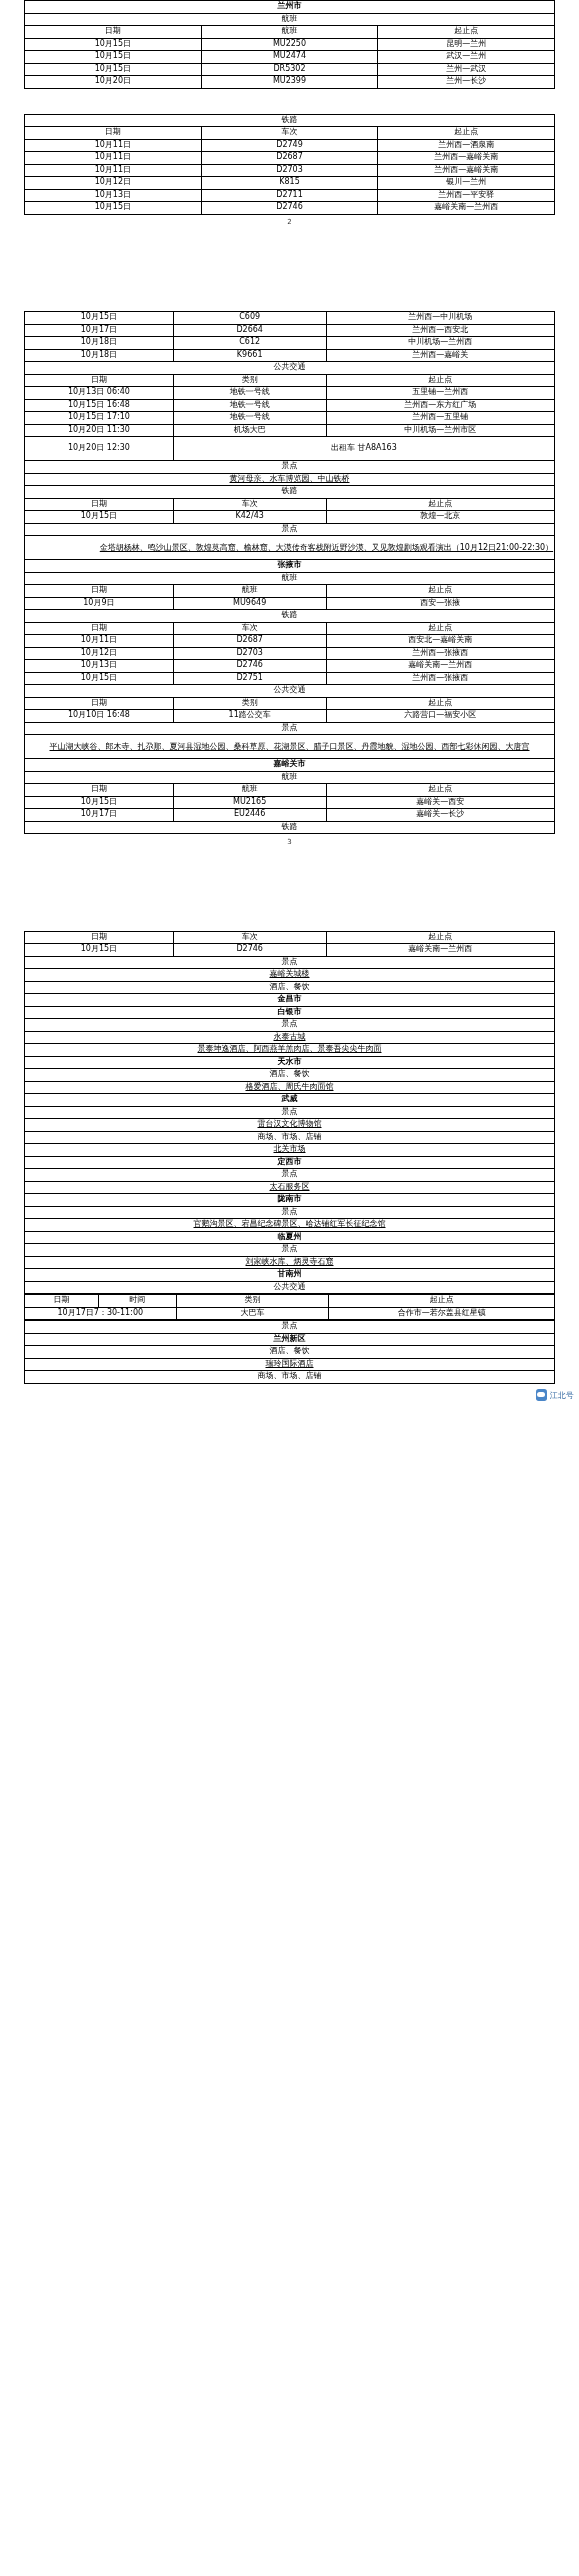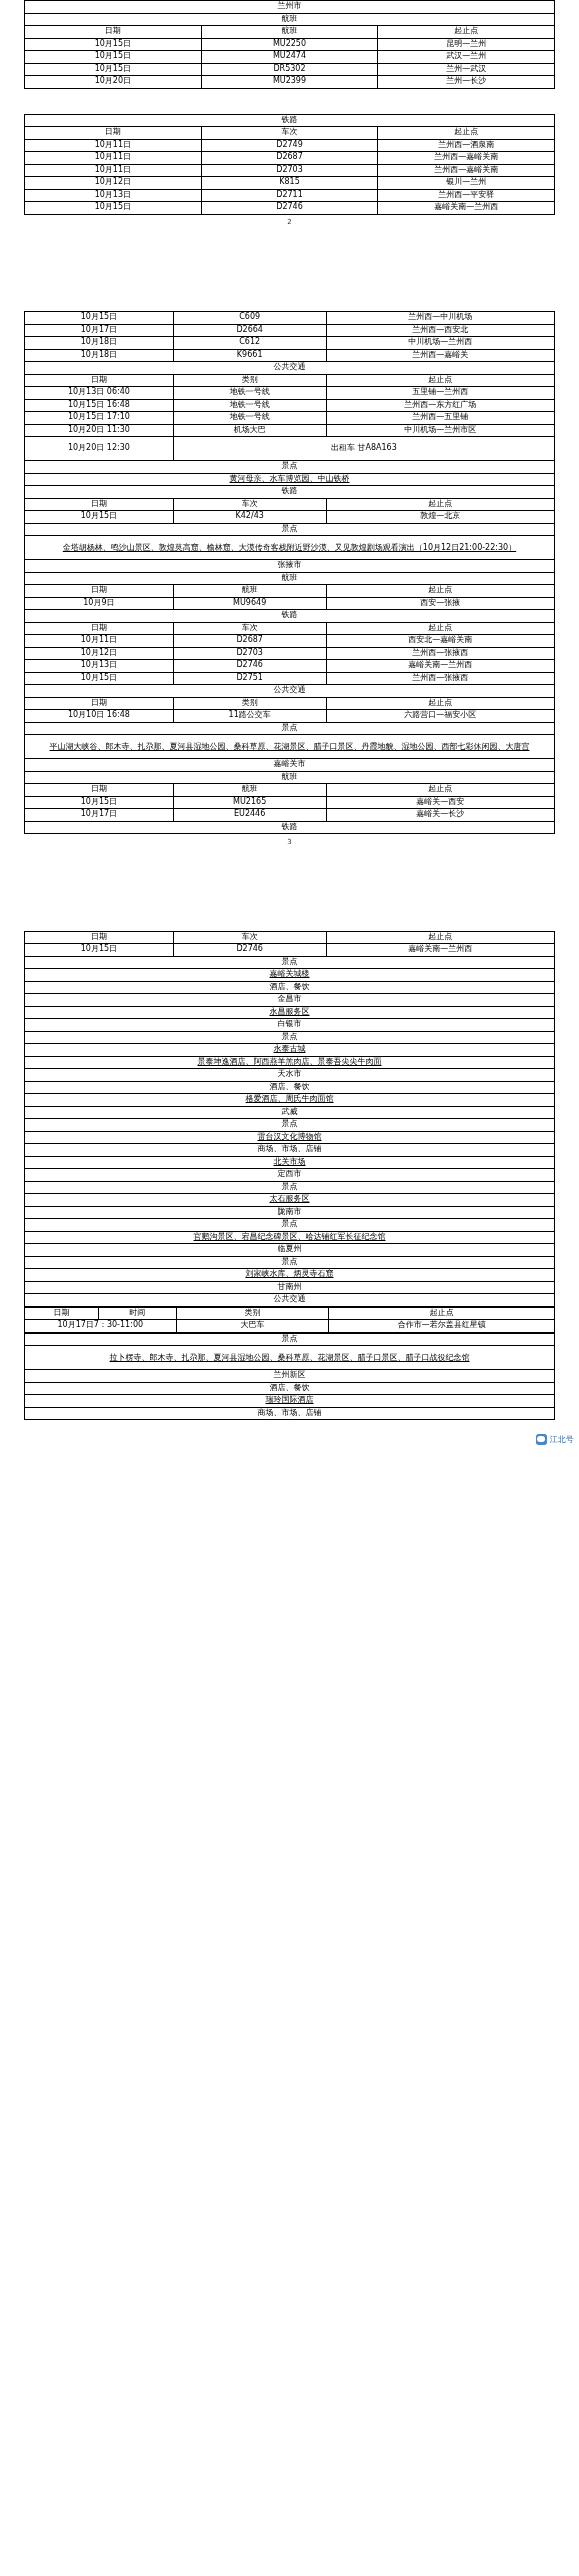--- a/index.html
+++ b/index.html
@@ -20,33 +20,33 @@
     border:0.9px solid #000;
     text-align:center;
     vertical-align:middle;
     height:11.5px;
     line-height:10.6px;
     font-size:8px;
     padding:0 0.9px;
     overflow:hidden;
     white-space:nowrap;
   }
-  td.city{font-weight:normal;font-size:8.8px;}
+  td.city{font-weight:bold;font-size:8.8px;}
   td.sect{text-align:left;padding-left:2.7px;}
   td.leftal{text-align:left;padding-left:2.7px;text-decoration:underline;}
   .gap{height:25px;}
   .bigspace{height:85px;}
   .pnum{
     text-align:center;
     font-size:7px;
     color:#333;
     padding:3.5px 0 0 0;
   }
   .footer{
-    margin-top:12px;
+    margin-top:4px;
     height:23px;
     position:relative;
   }
   .footer .fl{
     position:absolute;left:265px;top:5.3px;font-size:7px;color:#555;
   }
   .footer .fr{
     position:absolute;right:5.3px;top:1.8px;font-size:8px;color:#3b6ea5;
     display:flex;align-items:center;gap:2.7px;
   }
@@ -219,21 +219,21 @@
     </tr>
     <tr>
       <td>10月15日</td>
       <td>K42/43</td>
       <td>敦煌—北京</td>
     </tr>
     <tr>
       <td class="sect" colspan="3">景点</td>
     </tr>
     <tr>
-      <td class="leftal" colspan="3" style="height:23px;white-space:normal;line-height:11.5px;">金塔胡杨林、鸣沙山景区、敦煌莫高窟、榆林窟、大漠传奇客栈附近野沙漠、又见敦煌剧场观看演出（10月12日21:00-22:30）</td>
+      <td class="leftal" colspan="3" style="height:23px;white-space:normal;line-height:11.5px;text-align:right;">金塔胡杨林、鸣沙山景区、敦煌莫高窟、榆林窟、大漠传奇客栈附近野沙漠、又见敦煌剧场观看演出（10月12日21:00-22:30）</td>
     </tr>
     <tr>
       <td class="city" colspan="3">张掖市</td>
     </tr>
     <tr>
       <td class="sect" colspan="3">航班</td>
     </tr>
     <tr>
       <td>日期</td>
       <td>航班</td>
@@ -340,23 +340,20 @@
     <tr>
       <td class="leftal" colspan="3">嘉峪关城楼</td>
     </tr>
     <tr>
       <td class="sect" colspan="3">酒店、餐饮</td>
     </tr>
     <tr>
       <td class="city" colspan="3">金昌市</td>
     </tr>
     <tr>
-      <td class="leftal" colspan="3">永昌服务区</td>
-    </tr>
-    <tr>
       <td class="city" colspan="3">白银市</td>
     </tr>
     <tr>
       <td class="sect" colspan="3">景点</td>
     </tr>
     <tr>
       <td class="leftal" colspan="3">永泰古城</td>
     </tr>
     <tr>
       <td class="leftal" colspan="3">景泰坤逸酒店、阿西燕羊羔肉店、景泰吾尖尖牛肉面</td>
@@ -434,23 +431,20 @@
       <td>大巴车</td>
       <td>合作市—若尔盖县红星镇</td>
     </tr>
   </tbody>
     </table>
 
   <table class="doc">
     <tbody>
         <tr>
       <td class="sect" colspan="3">景点</td>
-    </tr>
-    <tr>
-      <td class="leftal" colspan="3" style="height:23px;white-space:normal;line-height:11.5px;">拉卜楞寺、郎木寺、扎尕那、夏河县湿地公园、桑科草原、花湖景区、腊子口景区、腊子口战役纪念馆</td>
     </tr>
     <tr>
       <td class="city" colspan="3">兰州新区</td>
     </tr>
     <tr>
       <td class="sect" colspan="3">酒店、餐饮</td>
     </tr>
     <tr>
       <td class="leftal" colspan="3">瑞玲国际酒店</td>
     </tr>

